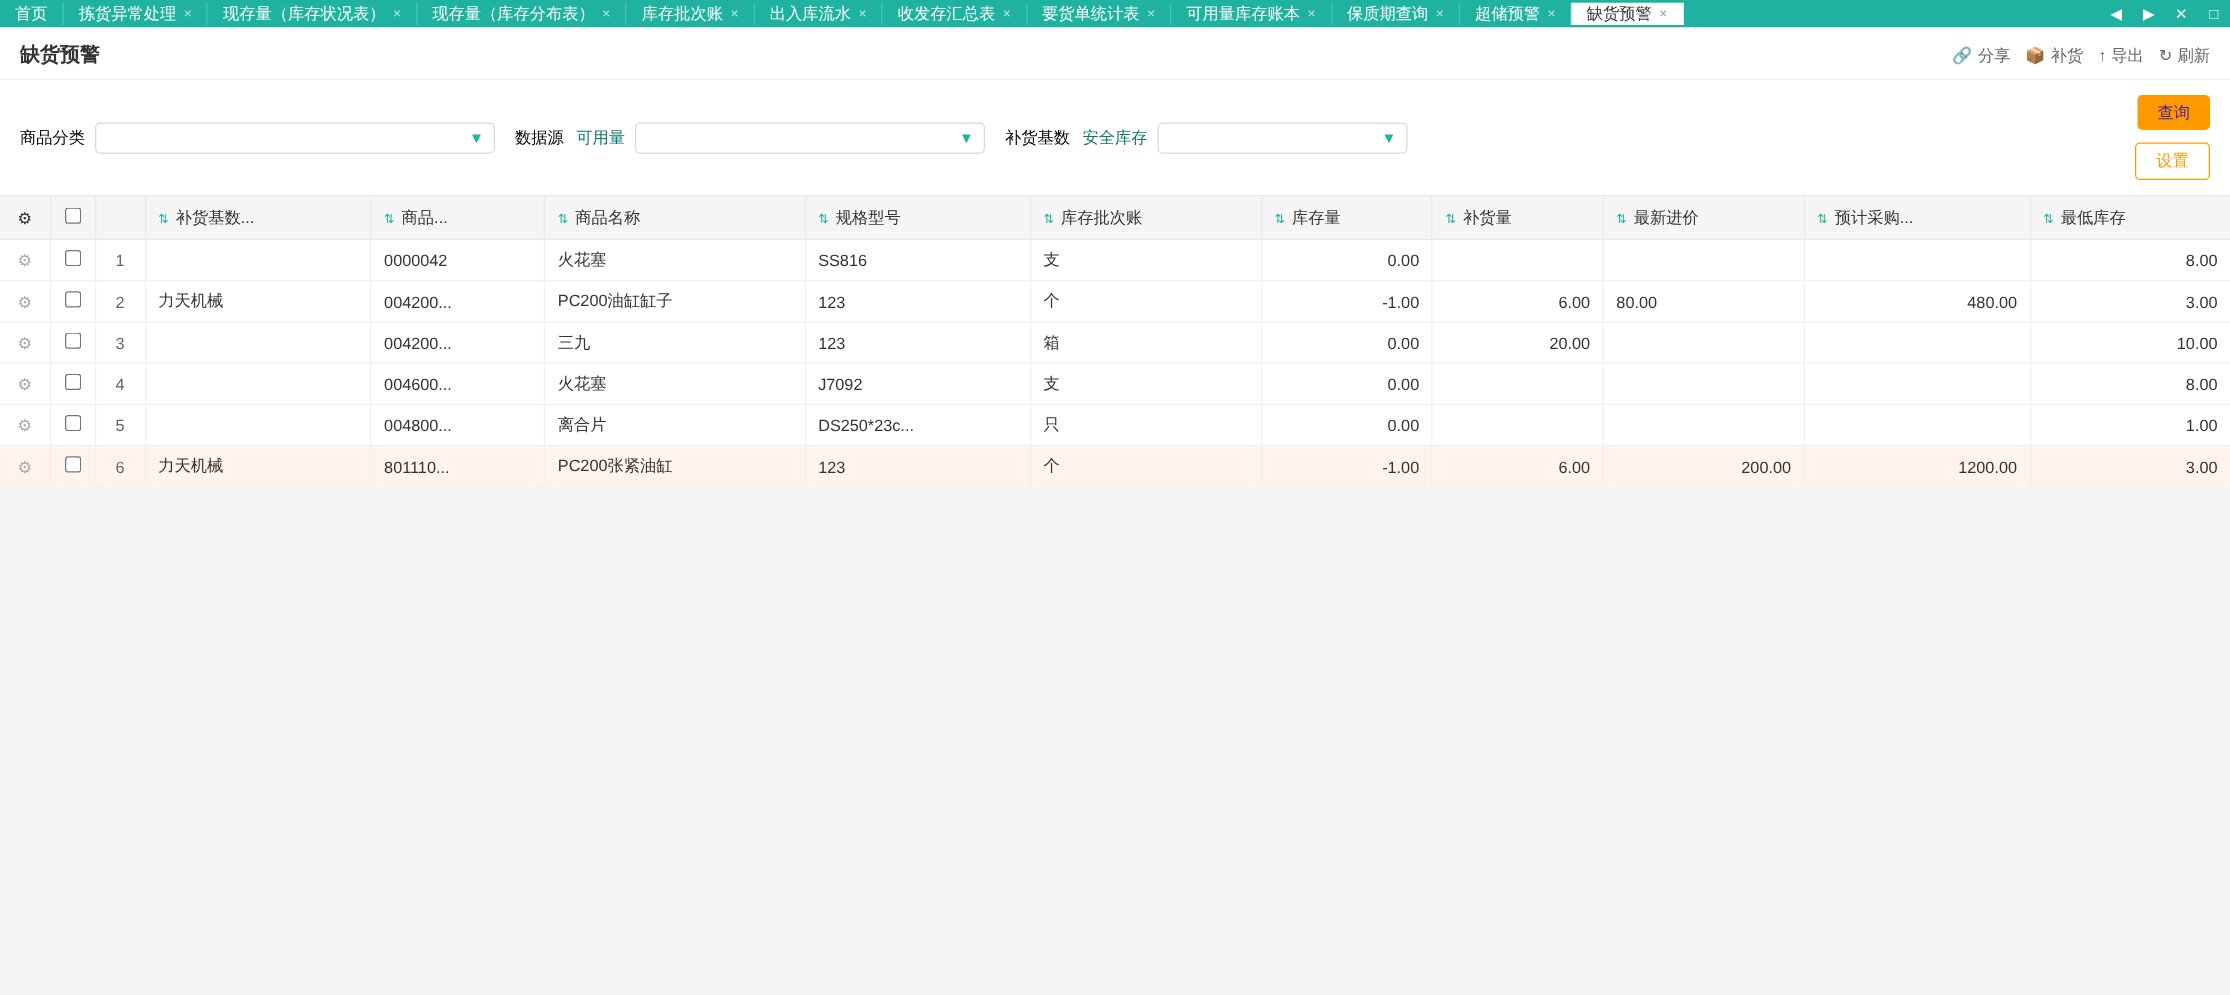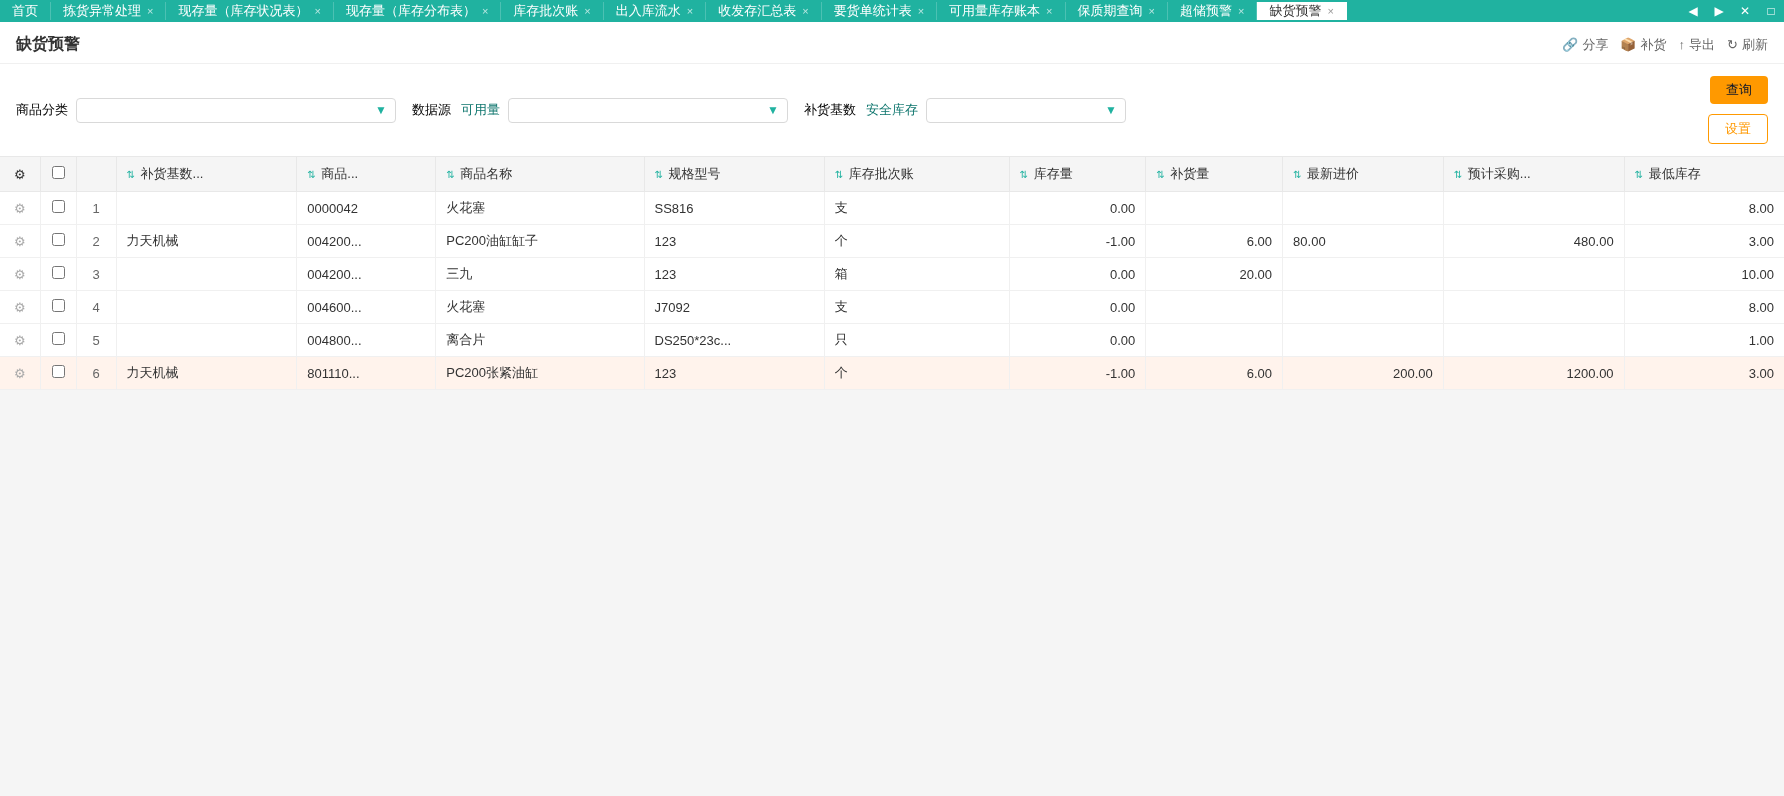--- a/index.html
+++ b/index.html
@@ -122,21 +122,21 @@
     }
     .filter-select-arrow { color: #20b2a0; font-size: 12px; }
     .filter-value-text {
       color: #0f766e;
       font-size: 13px;
       margin-left: 2px;
     }
 
     .btn-query {
       background: #f90;
-      color: #0f172a;
+      color: #4c1d95;
       border: none;
       border-radius: 4px;
       padding: 5px 16px;
       cursor: pointer;
       font-size: 13px;
       white-space: nowrap;
     }
     .btn-setting {
       background: #fff;
       color: #f90;

